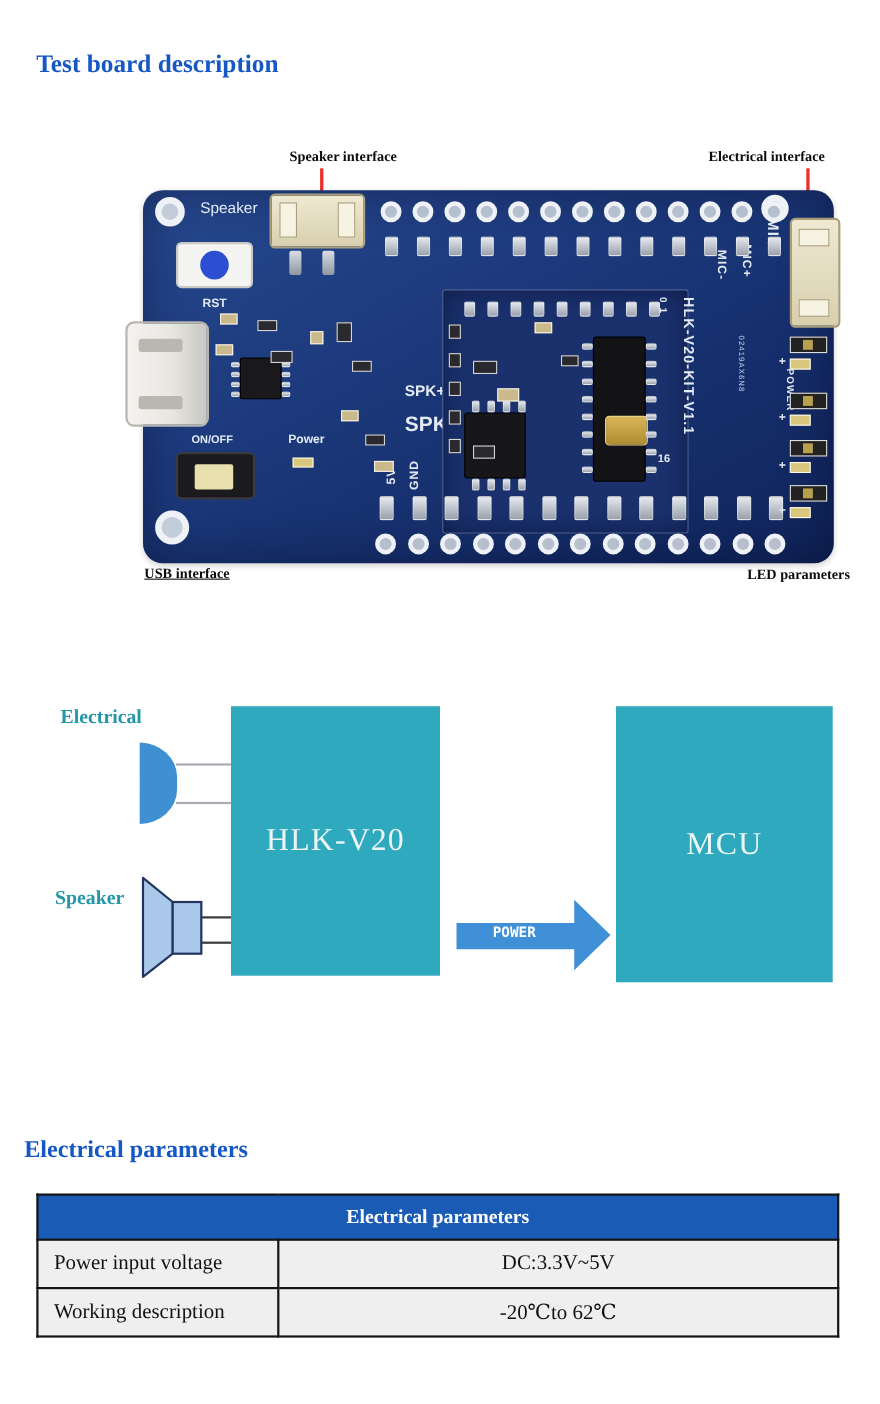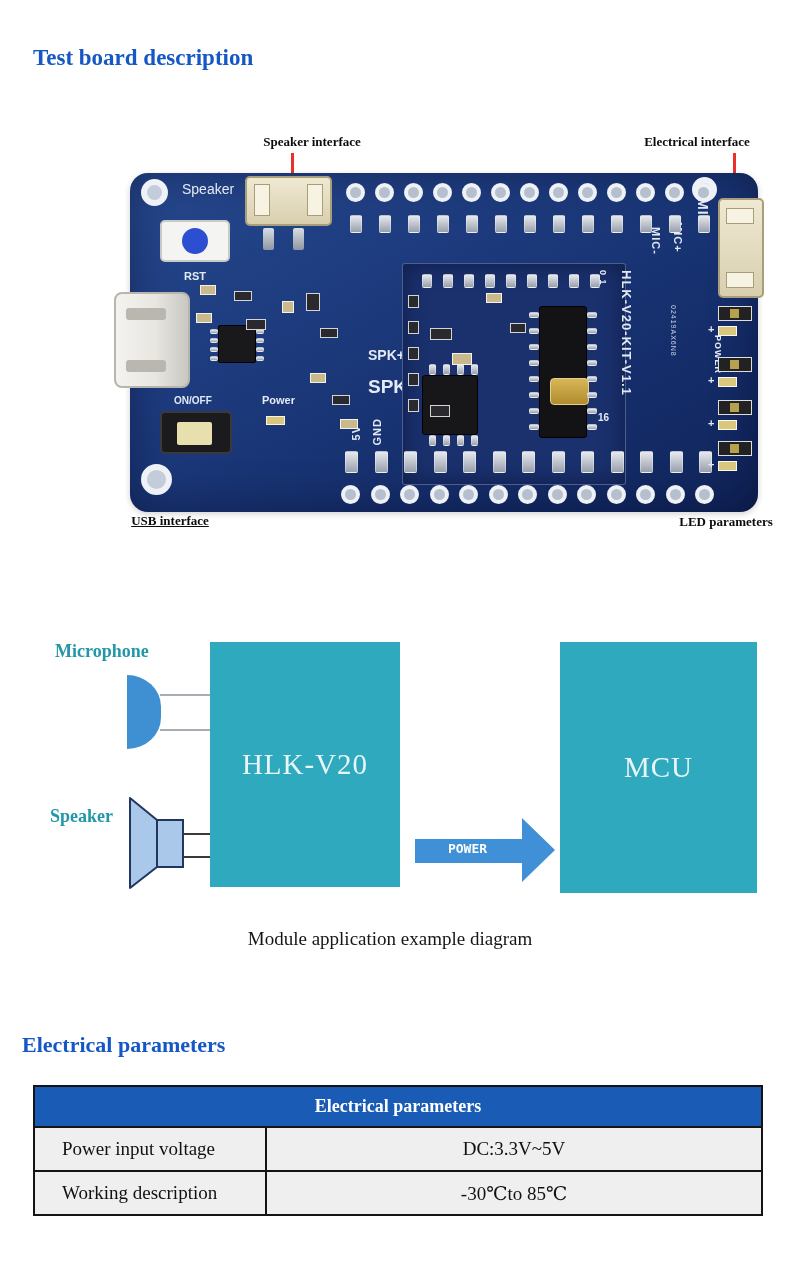--- a/index.html
+++ b/index.html
@@ -107,21 +107,21 @@
   .mcu{left:560px;top:42px;width:197px;height:251px;}
   .spk-svg{position:absolute;left:128px;top:196px;}
   .uart-svg{position:absolute;left:413px;top:216px;}
   .uart-text{position:absolute;left:425px;top:241px;width:85px;text-align:center;color:#fff;
              font-family:"DejaVu Sans Mono","Liberation Mono",monospace;font-size:13px;font-weight:bold;}
 
   
   .etable{position:absolute;left:33px;top:1085px;width:730px;border-collapse:collapse;}
   .etable td{border:2px solid var(--table-border);background:var(--table-cell);font-size:19px;color:#111;}
   .etable td.hdr{background:var(--table-header);color:#fff;font-weight:bold;font-size:18px;text-align:center;height:37px;}
-  .etable td.param{width:197px;padding:7px 6px 7px 27px;height:28px;}
+  .etable td.param{width:197px;padding:7px 6px 7px 14px;height:28px;}
   .etable td.value{text-align:center;}
 </style>
 </head>
 <body>
 
 <div class="page">
 
   <h1 class="sec">Test board description</h1>
 
   <figure class="board-figure">
@@ -331,21 +331,21 @@
           <span class="comp">
             <i></i>
           </span>
           <span class="lamp"></span>
         </div>
       </div>
   </figure>
 
 
   <div class="diagram">
-    <div class="dlabel mic-label">Microphone</div>
+    <div class="dlabel mic-label">Electrical</div>
     <div class="mic-icon"></div>
     <div class="wire" style="left:160px;top:94px;width:50px"></div>
     <div class="wire" style="left:160px;top:129px;width:50px"></div>
 
     <div class="dlabel spk-label">Speaker</div>
     <svg class="spk-svg" width="60" height="96" viewBox="0 0 60 96">
       <polygon points="2,2 29,24 29,71 2,92" style="fill:var(--speaker-fill);stroke:var(--speaker-stroke);stroke-width:2;stroke-linejoin:round"></polygon>
       <rect x="29" y="24" width="26" height="47" style="fill:var(--speaker-fill);stroke:var(--speaker-stroke);stroke-width:2"></rect>
     </svg>
     <div class="wire dark" style="left:183px;top:233px;width:27px"></div>
@@ -358,32 +358,31 @@
     <svg class="uart-svg" width="144" height="68" viewBox="0 0 144 68">
       <polygon points="2,23 109,23 109,2 142,34 109,66 109,47 2,47" style="fill:var(--arrow-blue)"></polygon>
     </svg>
     <span class="uart-text">POWER</span>
 
     <div class="block mcu">
       <span>MCU</span>
     </div>
   </div>
 
-  <div class="caption cap2">Module application example diagram</div>
 
   <h2 class="sec">Electrical parameters</h2>
 
   <table class="etable">
     <tbody>
       <tr>
         <td class="hdr" colspan="2">Electrical parameters</td>
       </tr>
       <tr>
         <td class="param">Power input voltage</td>
         <td class="value">DC:3.3V~5V</td>
       </tr>
       <tr>
         <td class="param">Working description</td>
-        <td class="value">-30℃to 85℃</td>
+        <td class="value">-20℃to 62℃</td>
       </tr>
     </tbody>
   </table>
 </div>
 
 </body></html>

